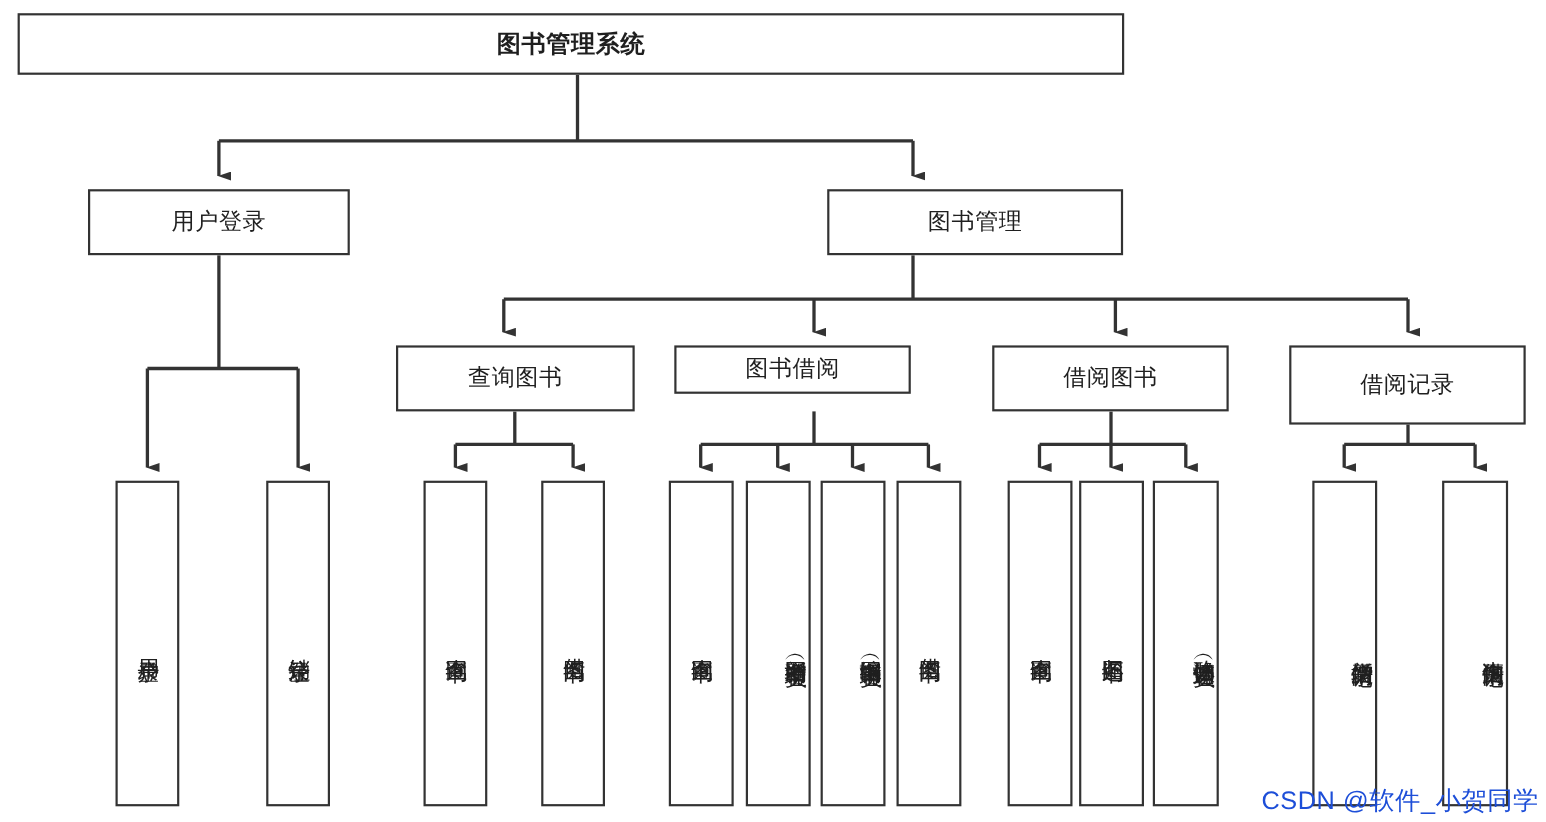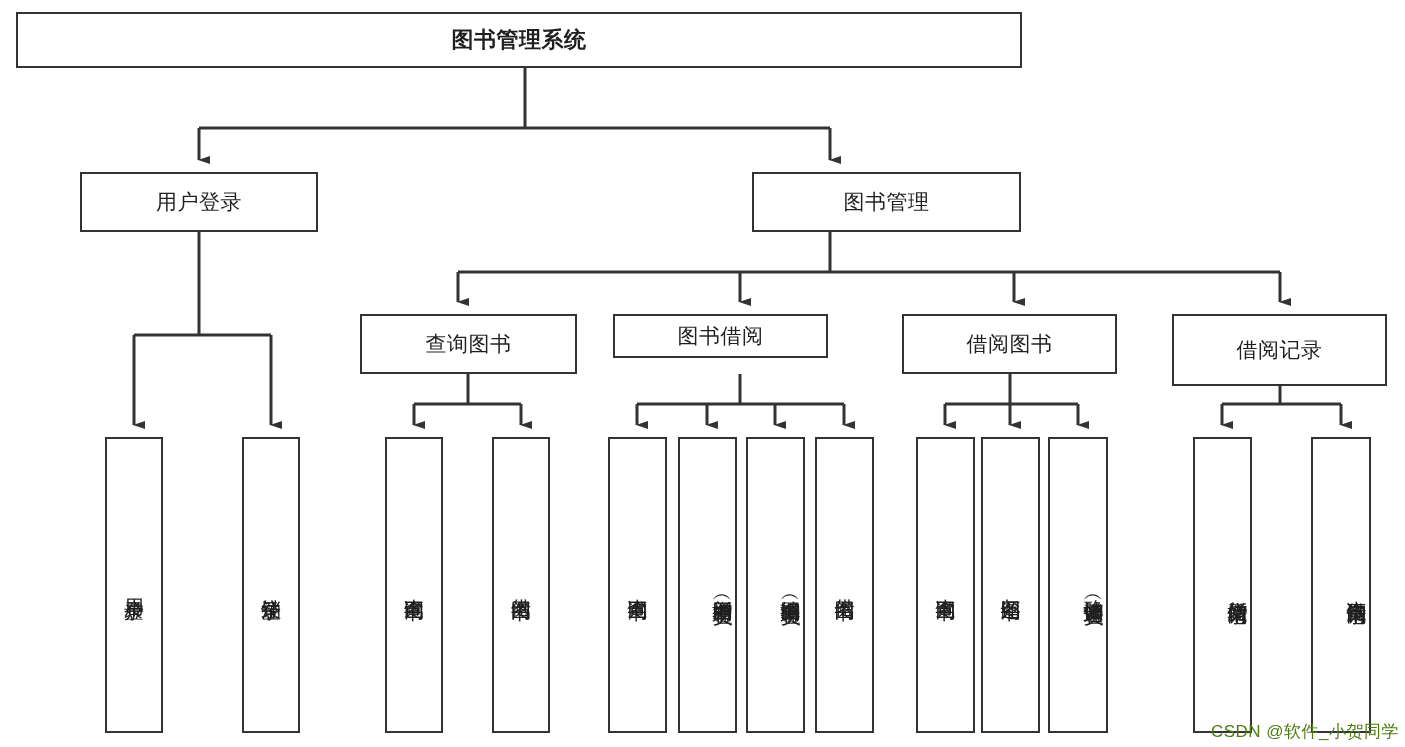--- a/index.html
+++ b/index.html
@@ -40,22 +40,22 @@
     white-space:normal;
   }
   .node.vert.short{ align-items:center; padding-top:0; }
 
   #title-node{ font-size:22px;font-weight:bold; }
 
   .watermark{
     position:absolute;
     right:6px;
     bottom:4px;
-    font-size:17px;
-    color:#4d7c0f;
+    font-size:23px;
+    color:#1d4ed8;
     letter-spacing:0.5px;
     white-space:nowrap;
     font-family:"Liberation Sans","DejaVu Sans",sans-serif;
     margin-left:42px;
   }
 </style>
 </head>
 <body>
 
 <div id="canvas">

